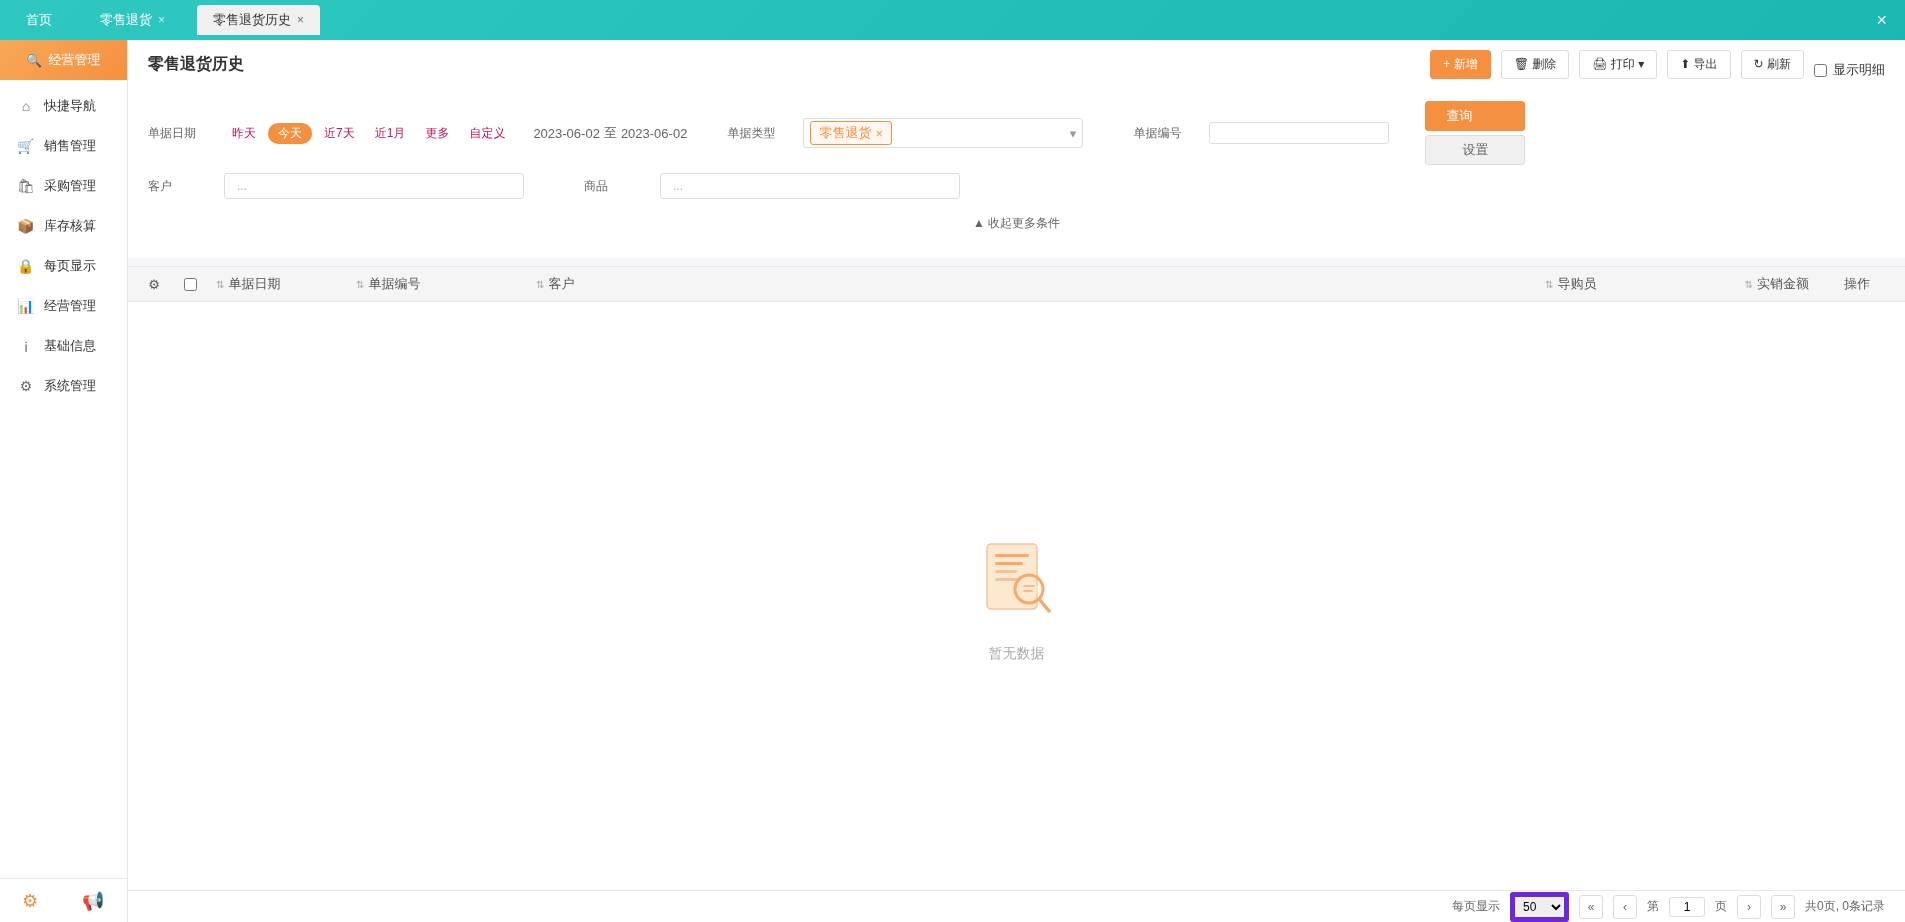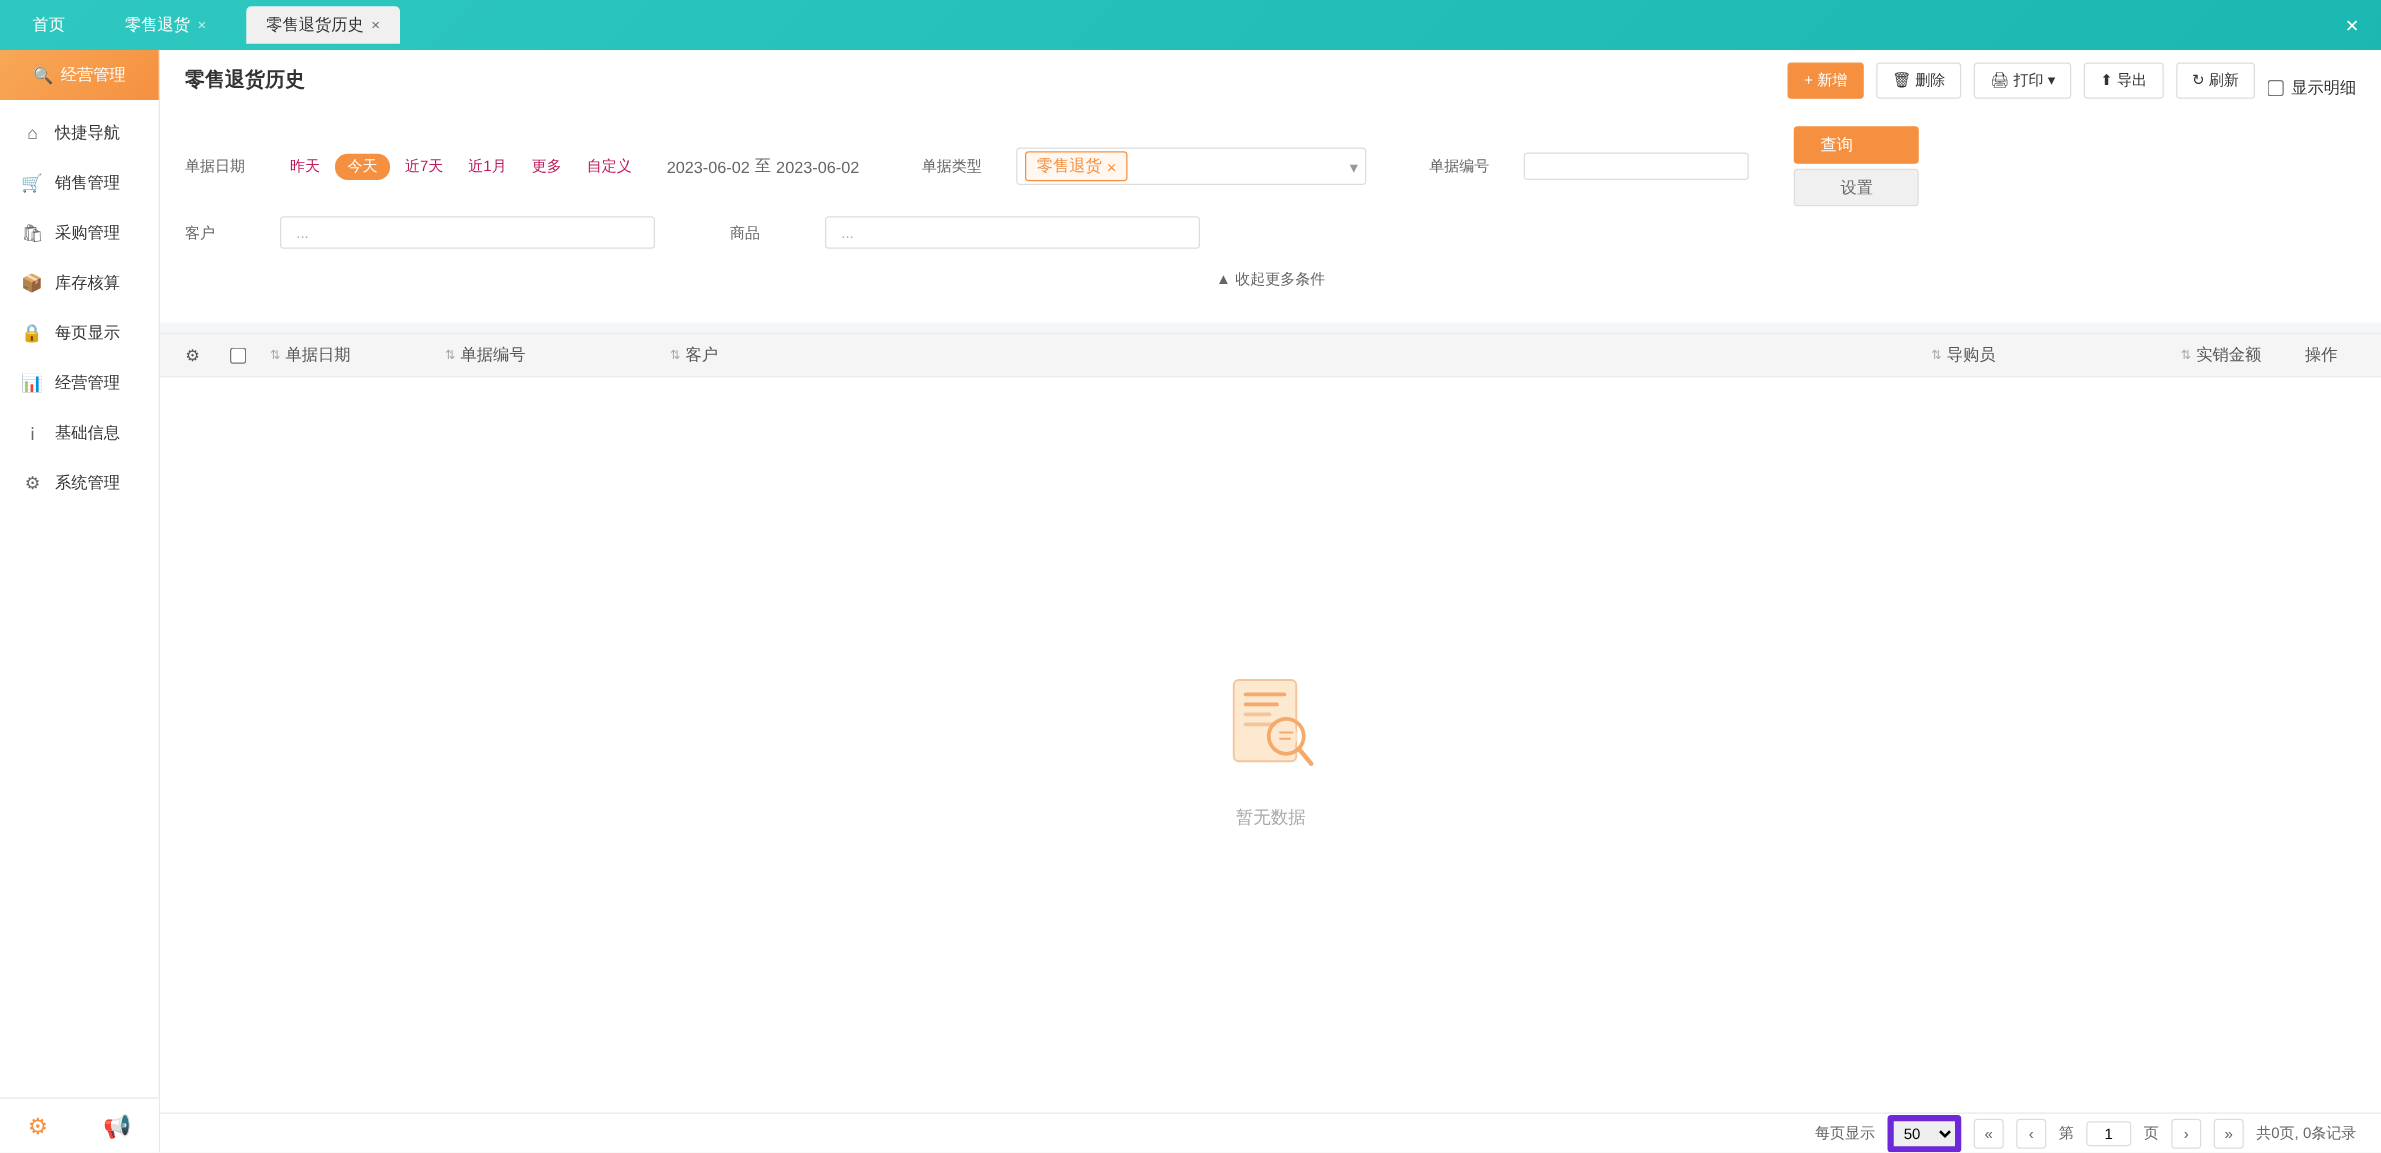--- a/index.html
+++ b/index.html
@@ -462,21 +462,21 @@
             <button class="date-btn">近1月</button>
             <button class="date-btn">更多</button>
             <button class="date-btn">自定义</button>
           </div>
           <div class="date-range">
             <span>2023-06-02</span>
             <span>至</span>
             <span>2023-06-02</span>
           </div>
 
-          <span class="filter-label" style="margin-left:30px">单据类型</span>
+          <span class="filter-label" style="margin-left:20px">单据类型</span>
           <div class="filter-dropdown-wrapper">
             <span class="filter-tag">
               <span>零售退货</span>
               <span class="x">×</span>
             </span>
             <span class="chevron">▾</span>
           </div>
 
           <span class="filter-label" style="margin-left:30px">单据编号</span>
           <input class="filter-input" style="min-width: 180px;">

